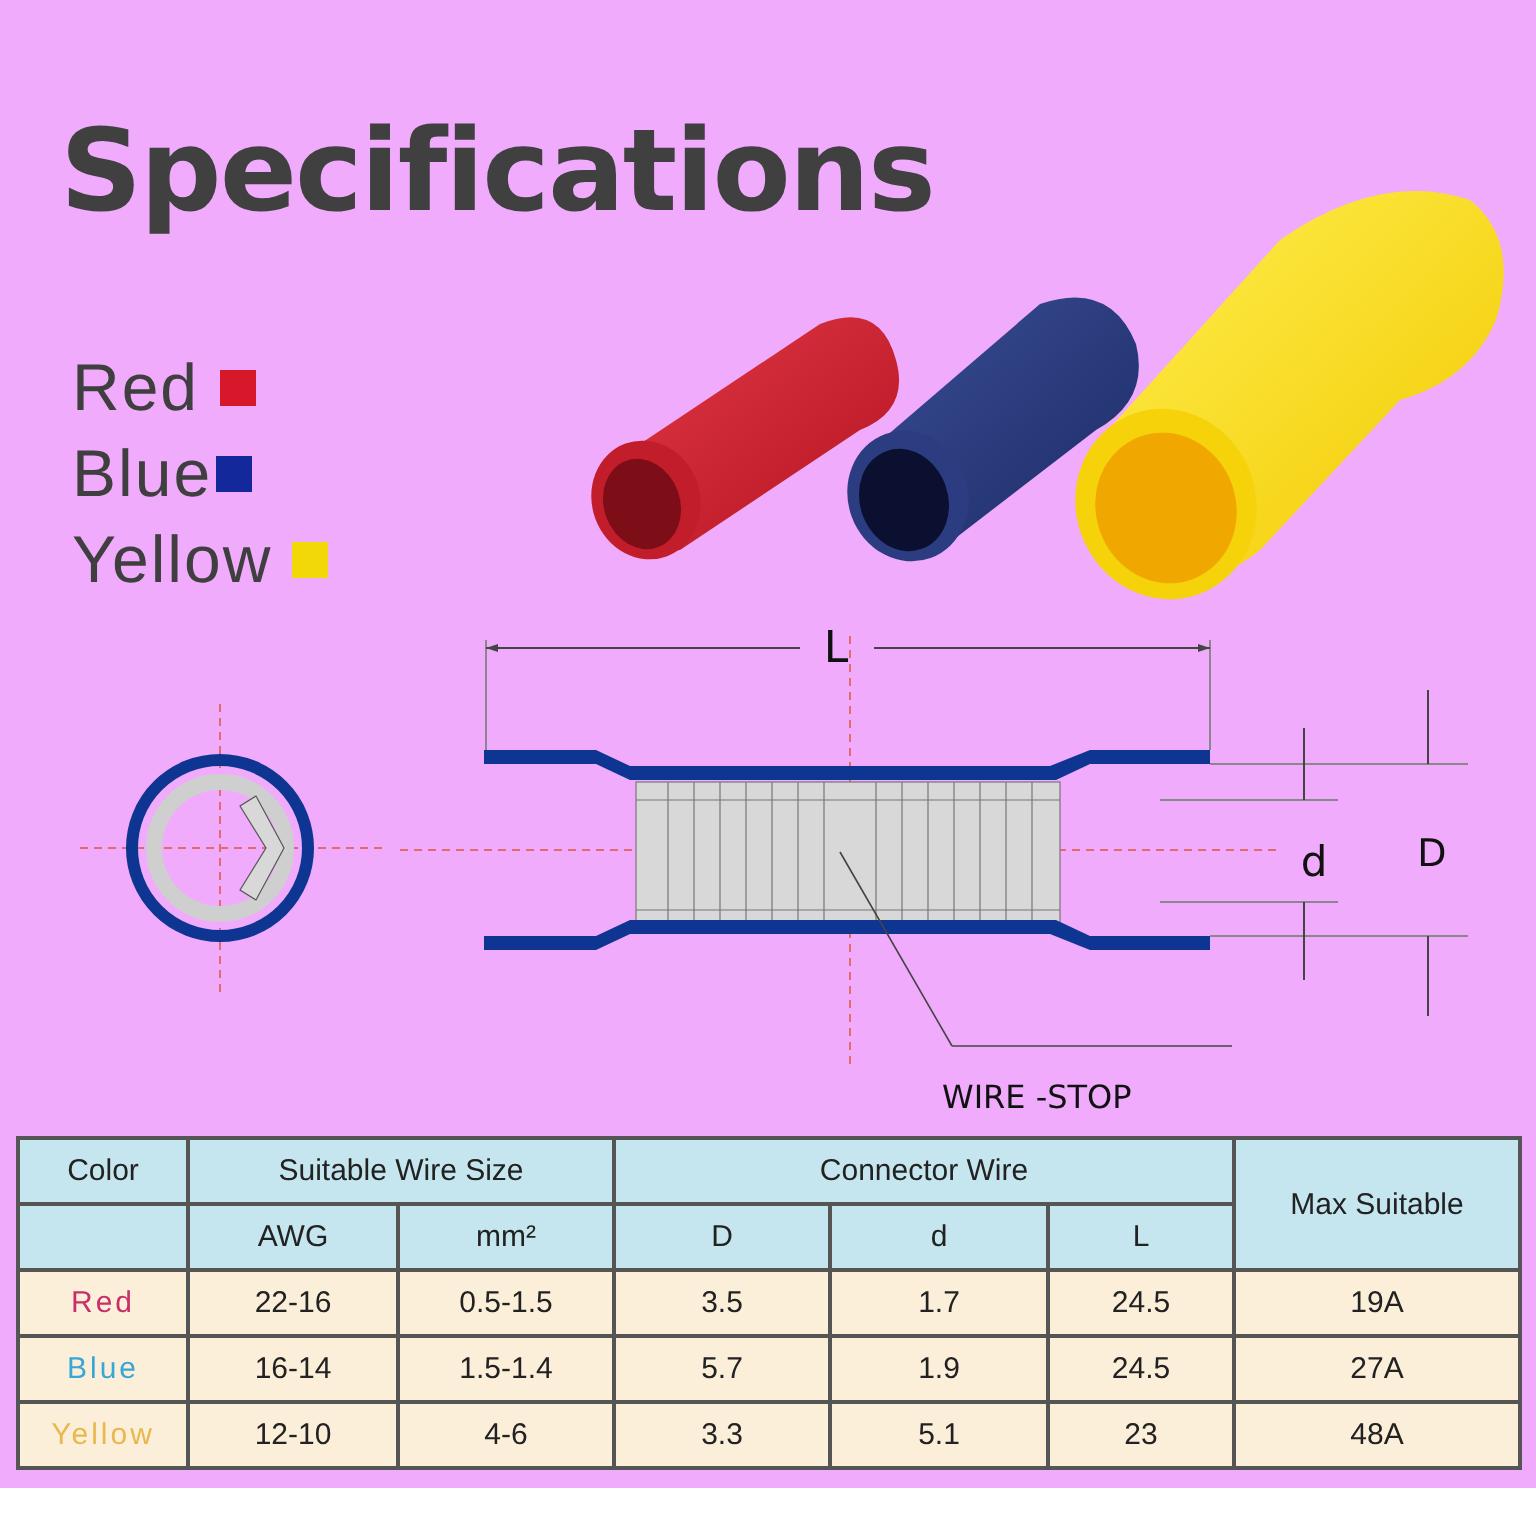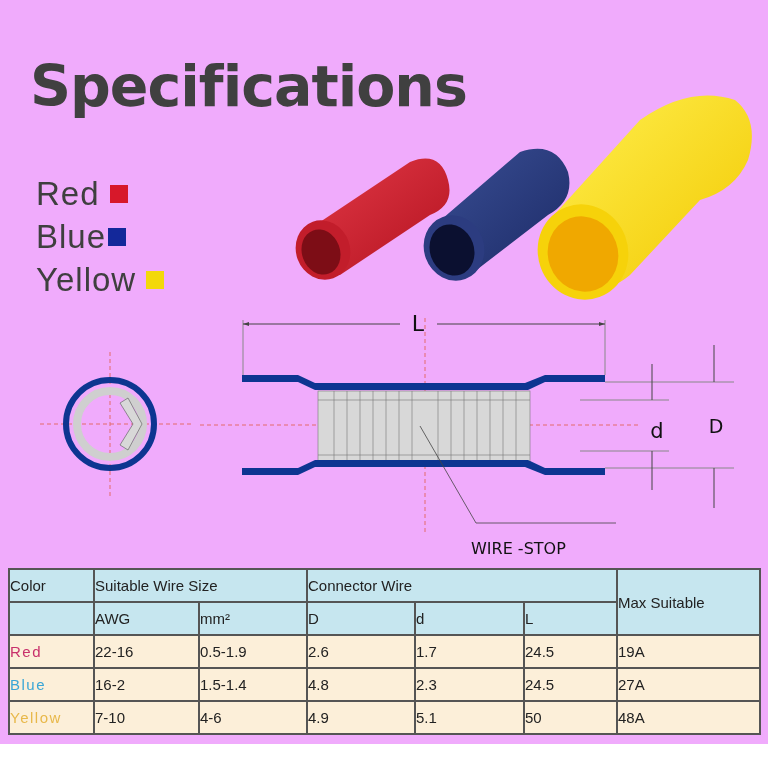--- a/index.html
+++ b/index.html
@@ -3,21 +3,21 @@
 <meta charset="utf-8">
 <style>
   html,body{margin:0;padding:0;background:#fff;}
   #root{position:relative;width:768px;height:744px;overflow:hidden;background:#f0abfc;font-family:"Liberation Sans",sans-serif;}
   .title{position:absolute;left:30px;top:58px;font-family:"DejaVu Sans",sans-serif;font-weight:bold;font-size:57px;letter-spacing:-1px;color:#404040;line-height:1;}
   .legend{position:absolute;left:36px;top:172px;}
   .legend-row{display:flex;align-items:center;height:43px;font-size:33px;color:#3f3f3f;letter-spacing:1px;}
   .swatch{width:18px;height:18px;margin-left:10px;display:inline-block;}
   svg{position:absolute;left:0;top:0;}
   .spec-table{position:absolute;left:8px;top:568px;border-collapse:collapse;font-size:15px;color:#222;}
-  .spec-table td{border:2px solid #555;text-align:left;padding:0;}
+  .spec-table td{border:2px solid #555;text-align:center;padding:0;}
   .hdr td{background:#c6e6ef;height:31px;}
   .body-row td{background:#fcefd9;height:31px;}
   .color-label{letter-spacing:1.5px;}
 </style>
 </head>
 <body>
 
 <div id="root">
 
   <div class="title">Specifications</div>
@@ -154,40 +154,40 @@
       <td></td>
       <td>AWG</td>
       <td>mm²</td>
       <td>D</td>
       <td>d</td>
       <td>L</td>
     </tr>
     <tr class="body-row">
       <td class="color-label" style="color:#c8306b">Red</td>
       <td>22-16</td>
-      <td>0.5-1.9</td>
-      <td>2.6</td>
+      <td>0.5-1.5</td>
+      <td>3.5</td>
       <td>1.7</td>
       <td>24.5</td>
       <td>19A</td>
     </tr>
     <tr class="body-row">
       <td class="color-label" style="color:#3aa6d6">Blue</td>
-      <td>16-2</td>
+      <td>16-14</td>
       <td>1.5-1.4</td>
-      <td>4.8</td>
-      <td>2.3</td>
+      <td>5.7</td>
+      <td>1.9</td>
       <td>24.5</td>
       <td>27A</td>
     </tr>
     <tr class="body-row">
       <td class="color-label" style="color:#e8b84a">Yellow</td>
-      <td>7-10</td>
+      <td>12-10</td>
       <td>4-6</td>
-      <td>4.9</td>
+      <td>3.3</td>
       <td>5.1</td>
-      <td>50</td>
+      <td>23</td>
       <td>48A</td>
     </tr>
   </tbody>
     </table>
 
 </div>
 
 </body></html>

